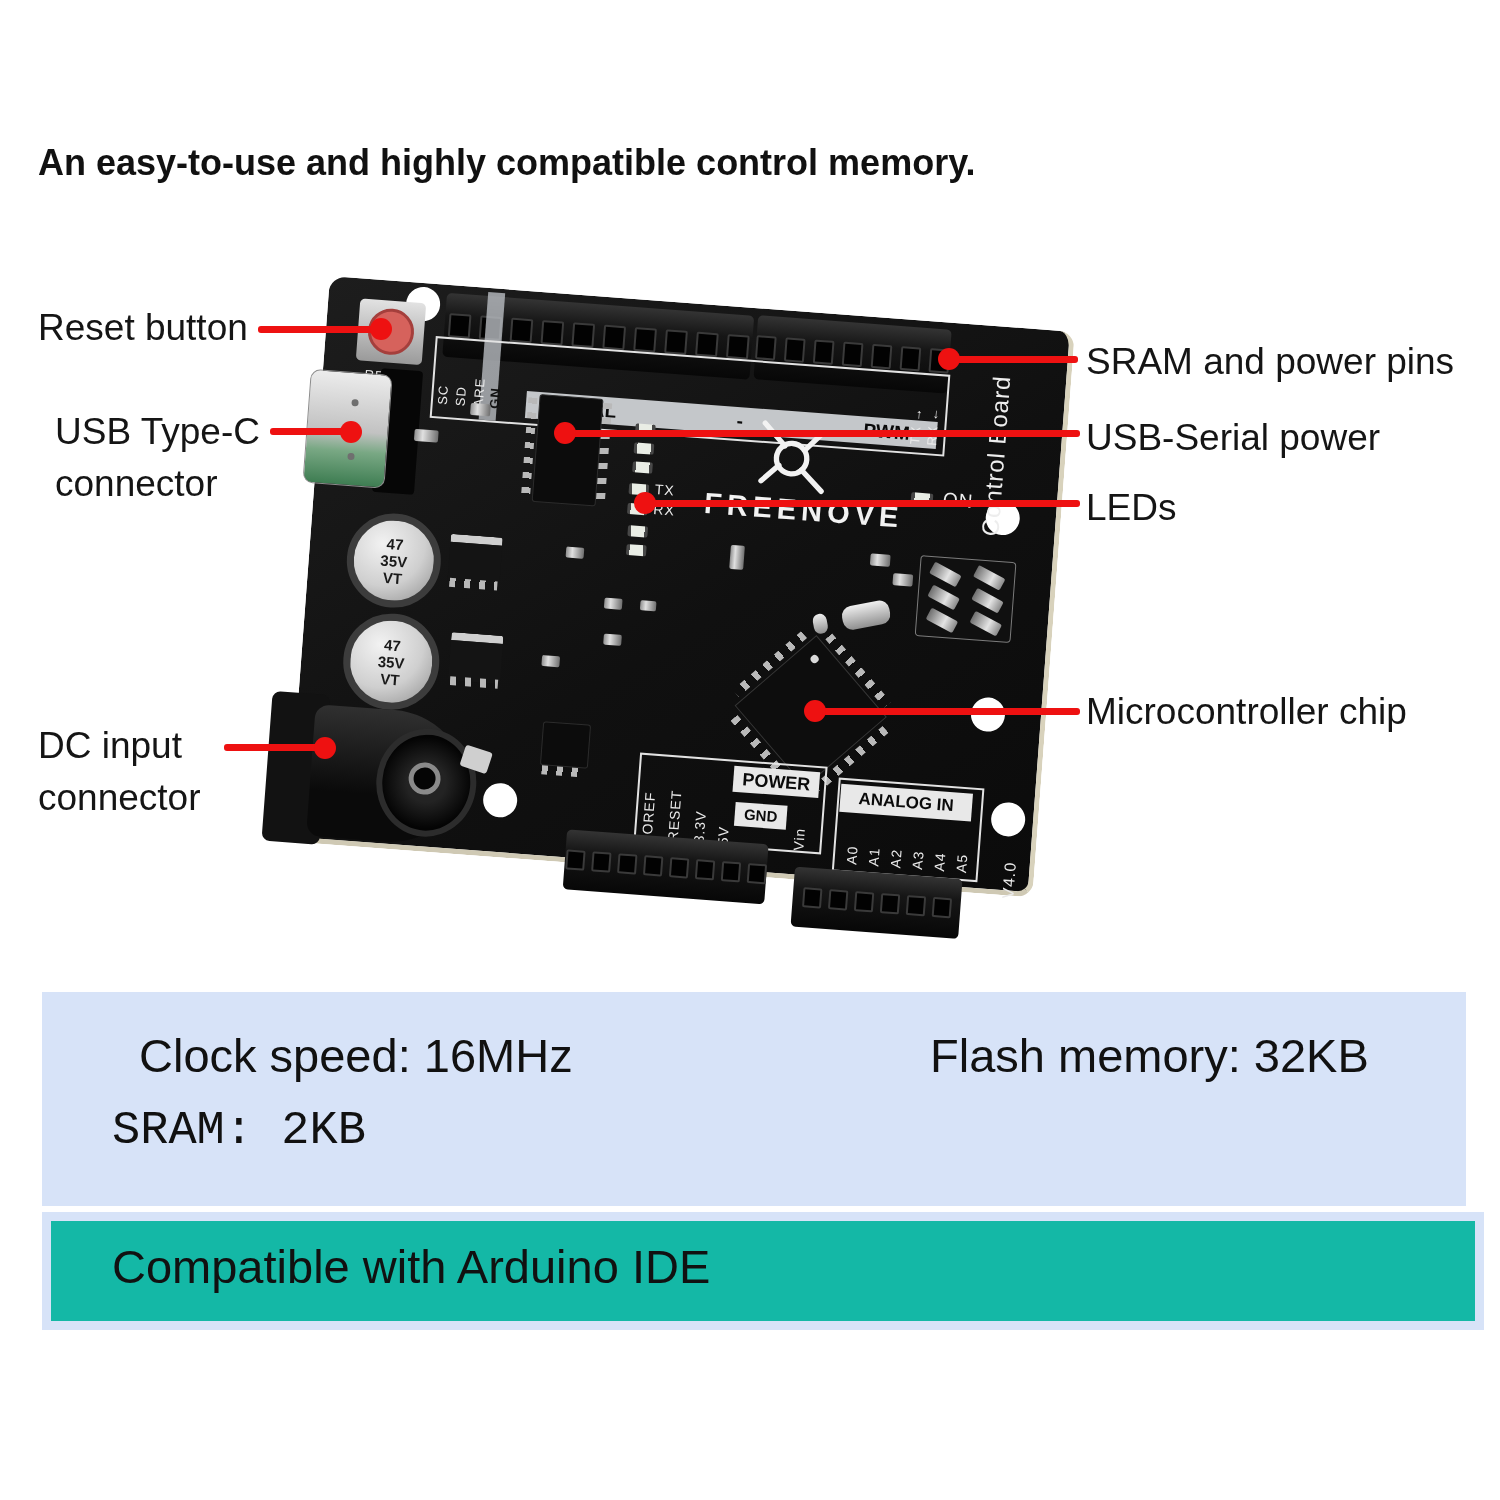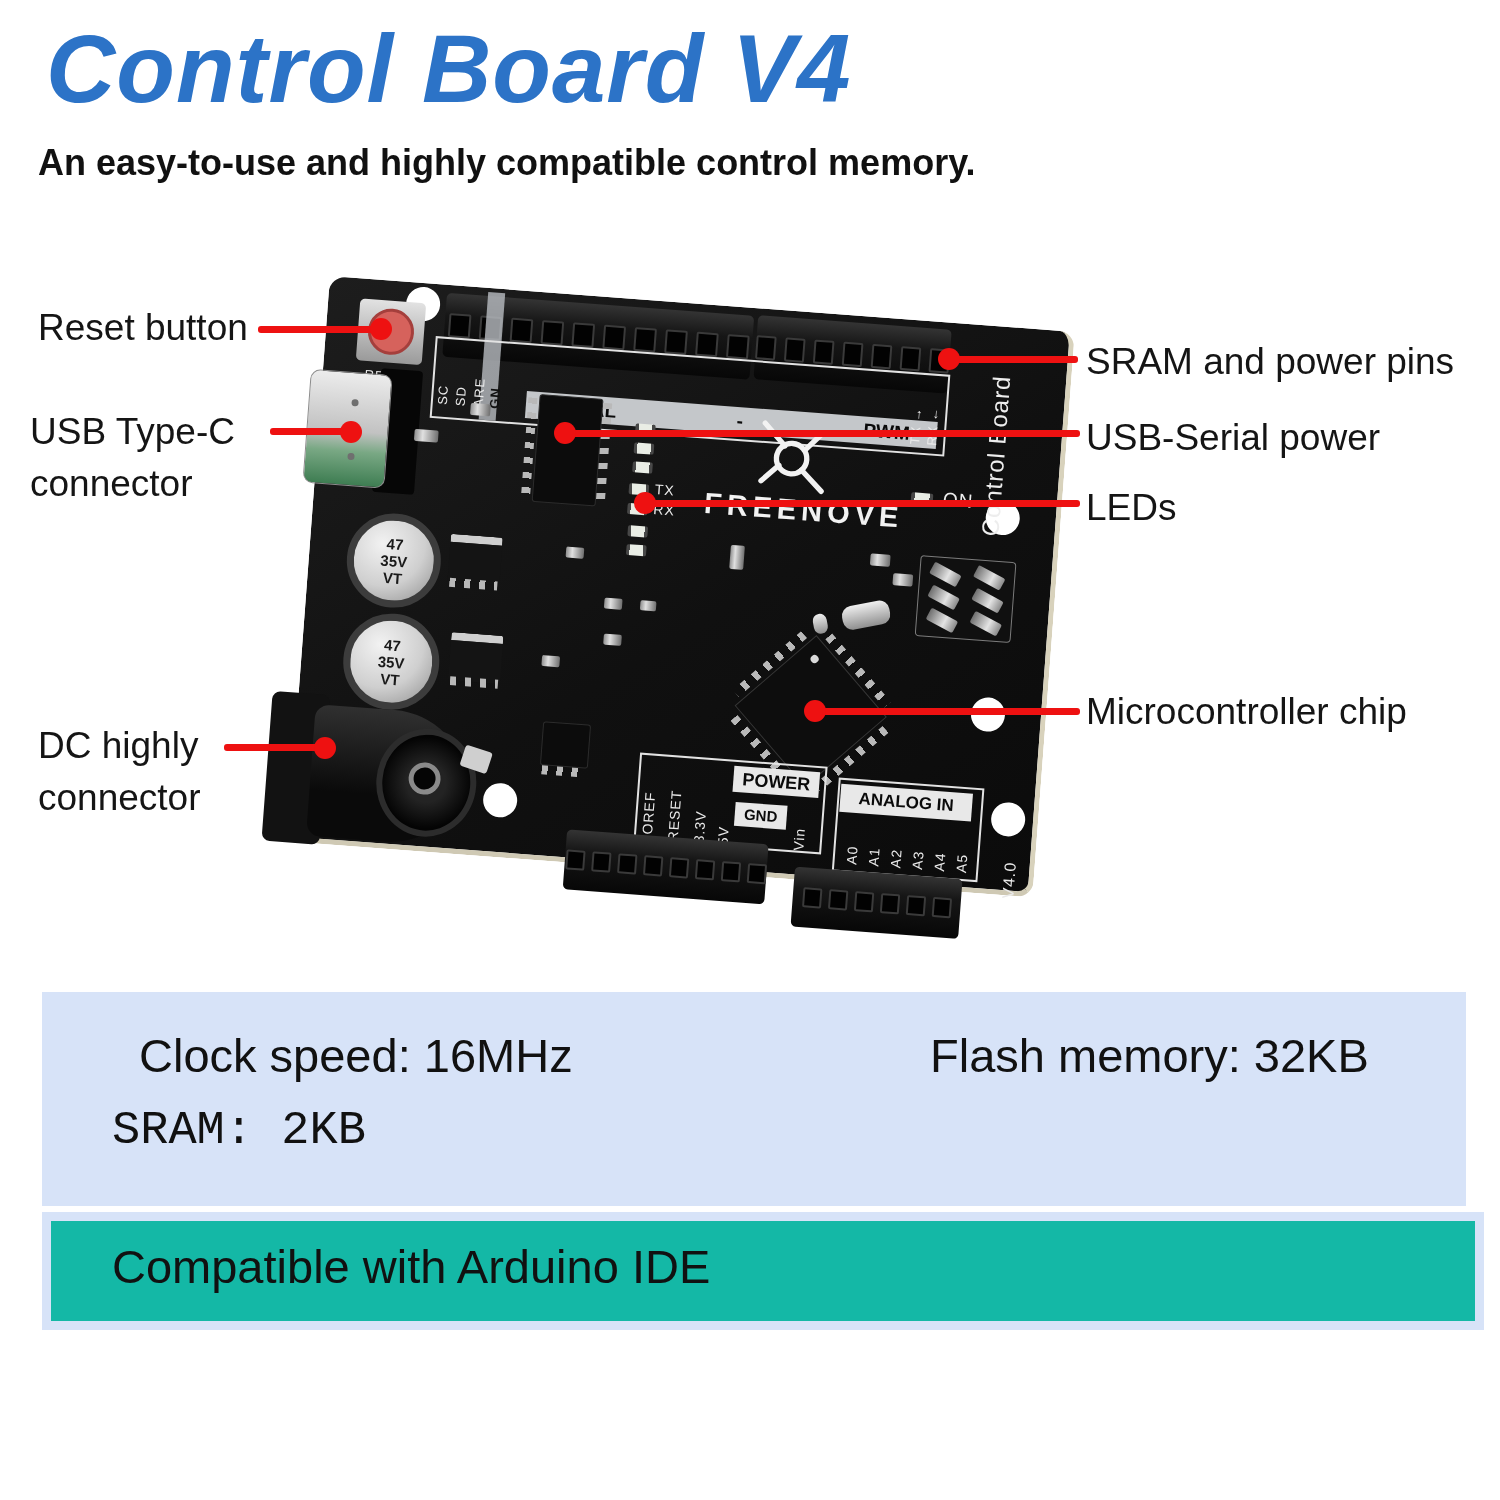--- a/index.html
+++ b/index.html
@@ -88,21 +88,20 @@
 
   .wlabel{background:#e8e8e8;color:#0a0a0a;font-weight:bold;text-align:center;}
   .brand{color:#f2f2f2;font-weight:bold;font-size:29px;letter-spacing:5px;text-align:center;}
   .side-label{font-size:24px;letter-spacing:1px;color:#ededed;}
 </style>
 </head>
 <body>
 
 <div id="stage">
 
-  <div class="abs title">Control Board V4</div>
   <div class="abs subtitle">An easy-to-use and highly compatible control memory.</div>
 
   <div class="abs pcb">
 
     <div class="abs hole" style="left:78px;top:4px;"></div>
     <div class="abs hole" style="left:672px;top:174px;"></div>
     <div class="abs hole" style="left:672px;top:371px;"></div>
     <div class="abs hole" style="left:192px;top:493px;"></div>
     <div class="abs hole" style="left:700px;top:474px;"></div>
 
@@ -271,29 +270,29 @@
         <div></div>
       </div>
 
     <div class="abs vtext" style="left:714px;top:510px;height:60px;font-size:16px;">V4.0</div>
   </div>
 
   <div class="abs clabel" style="left:38px;top:302px;">Reset button</div>
   <div class="abs cline" style="left:258px;top:326px;width:116px;"></div>
   <div class="abs cdot" style="left:370px;top:318px;"></div>
 
-  <div class="abs clabel" style="left:30px;top:406px;">
+  <div class="abs clabel" style="left:55px;top:406px;">
     <div>USB Type-C</div>
     <div>connector</div>
   </div>
   <div class="abs cline" style="left:270px;top:428px;width:86px;"></div>
   <div class="abs cdot" style="left:340px;top:421px;"></div>
 
   <div class="abs clabel" style="left:38px;top:720px;">
-    <div>DC highly</div>
+    <div>DC input</div>
     <div>connector</div>
   </div>
   <div class="abs cline" style="left:224px;top:744px;width:106px;"></div>
   <div class="abs cdot" style="left:314px;top:737px;"></div>
 
   <div class="abs cdot" style="left:938px;top:348px;"></div>
   <div class="abs cline" style="left:952px;top:356px;width:126px;"></div>
   <div class="abs clabel" style="left:1086px;top:336px;">SRAM and power pins</div>
 
   <div class="abs cdot" style="left:554px;top:422px;"></div>

